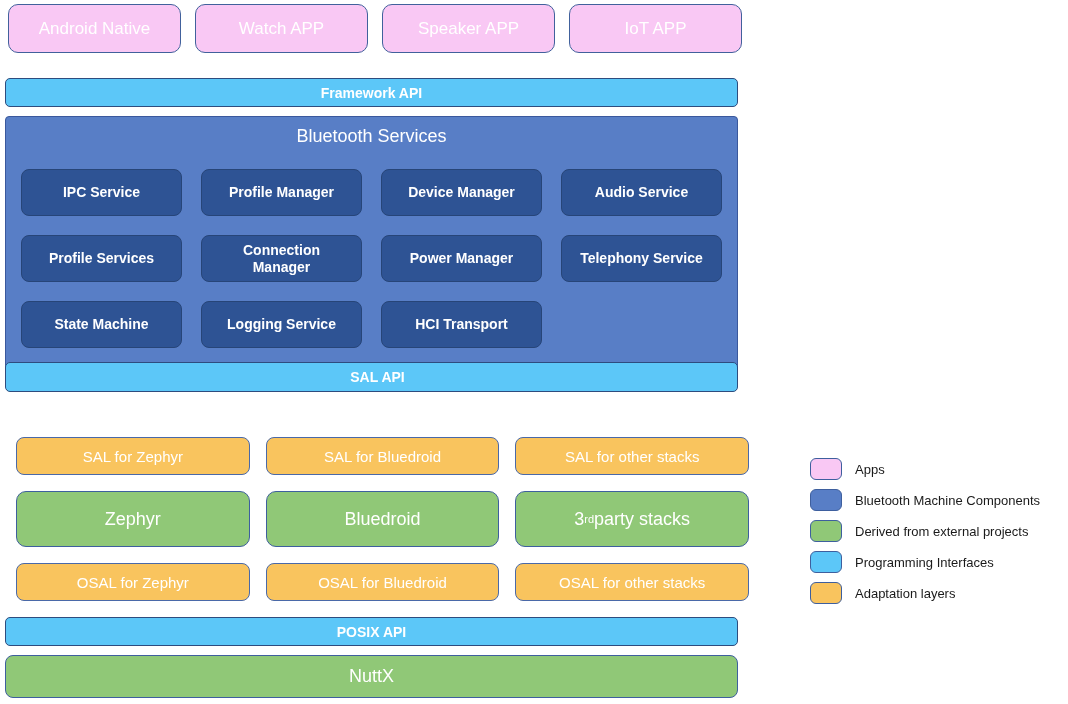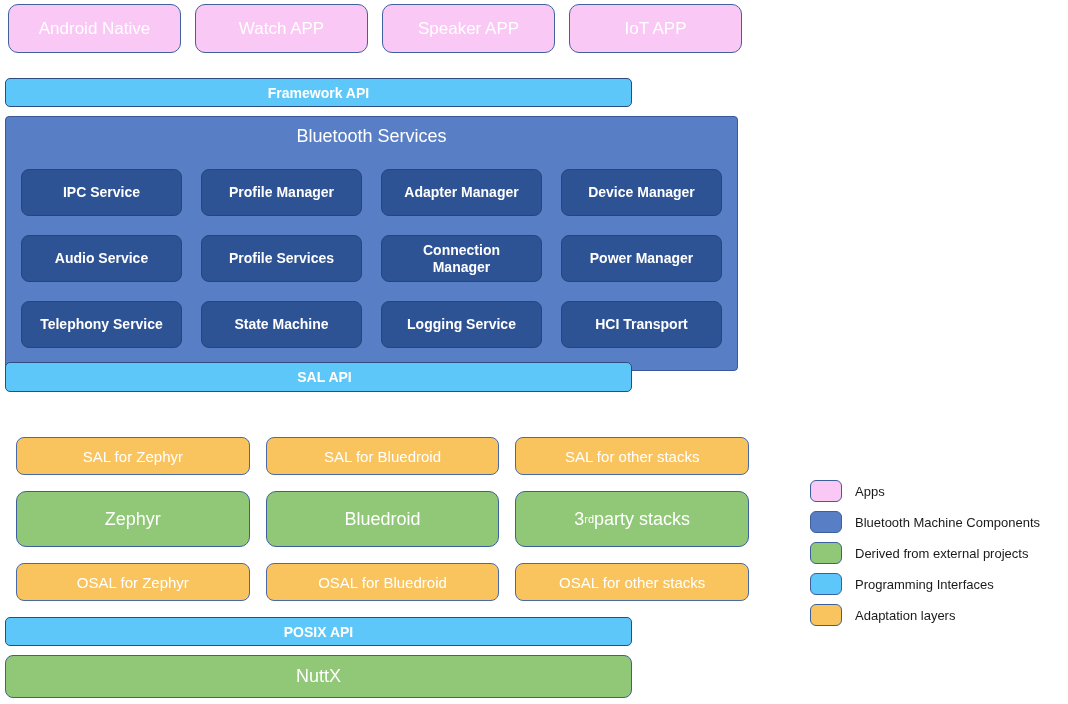--- a/index.html
+++ b/index.html
@@ -35,21 +35,21 @@
     flex: 1;
     background: #f9c8f4;
     border: 1px solid #41619c;
     border-radius: 10px;
     font-size: 17px;
   }
   
   .bar {
     position: absolute;
     left: 5px;
-    width: 627px;
+    width: 733px;
     border-radius: 5px;
     font-weight: bold;
     font-size: 14px;
   }
   .bar.api {
     background: #5cc7f8;
     border: 1px solid #2e4c7e;
     height: 29px;
   }
   #framework-bar { top: 78px; }
@@ -126,21 +126,21 @@
     text-align: right;
   }
   .stack sup {
     font-size: 11px;
     line-height: 0;
     vertical-align: 6px;
   }
   
   #legend {
     position: absolute;
-    left: 810px; top: 480px; text-align: center;
+    left: 810px; top: 458px; text-align: center;
   }
   .legend-row {
     display: flex;
     align-items: center;
     height: 22px;
     margin-bottom: 9px;
   }
   .swatch {
     box-sizing: border-box;
     width: 32px; height: 22px;
@@ -172,23 +172,20 @@
   <div id="bt-box">
     <div id="bt-title">Bluetooth Services</div>
     <div id="bt-grid">
       <div class="box component">
           <span>IPC Service</span>
         </div>
       <div class="box component">
           <span>Profile Manager</span>
         </div>
       <div class="box component">
-          <span>Adapter Manager</span>
-        </div>
-      <div class="box component">
           <span>Device Manager</span>
         </div>
       <div class="box component">
           <span>Audio Service</span>
         </div>
       <div class="box component">
           <span>Profile Services</span>
         </div>
       <div class="box component">
           <span class="narrow">Connection Manager</span>

